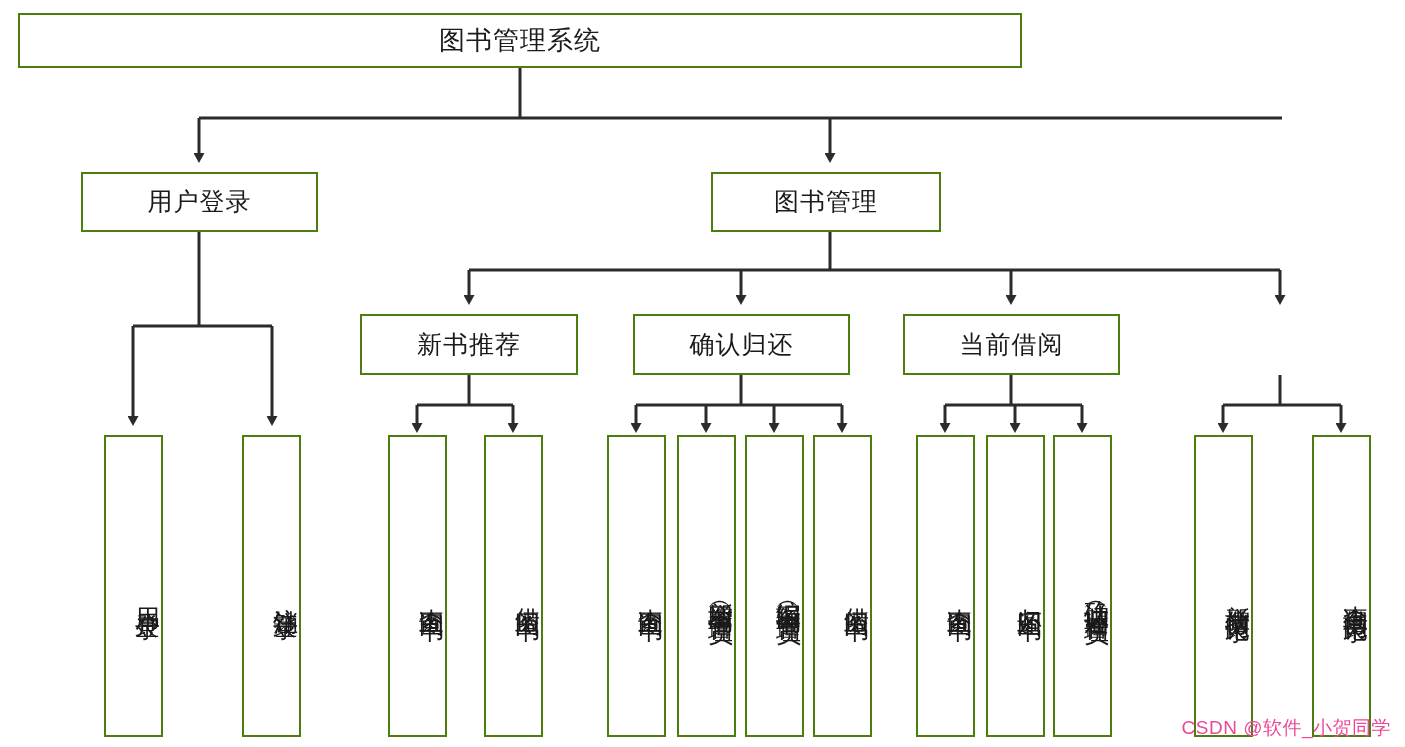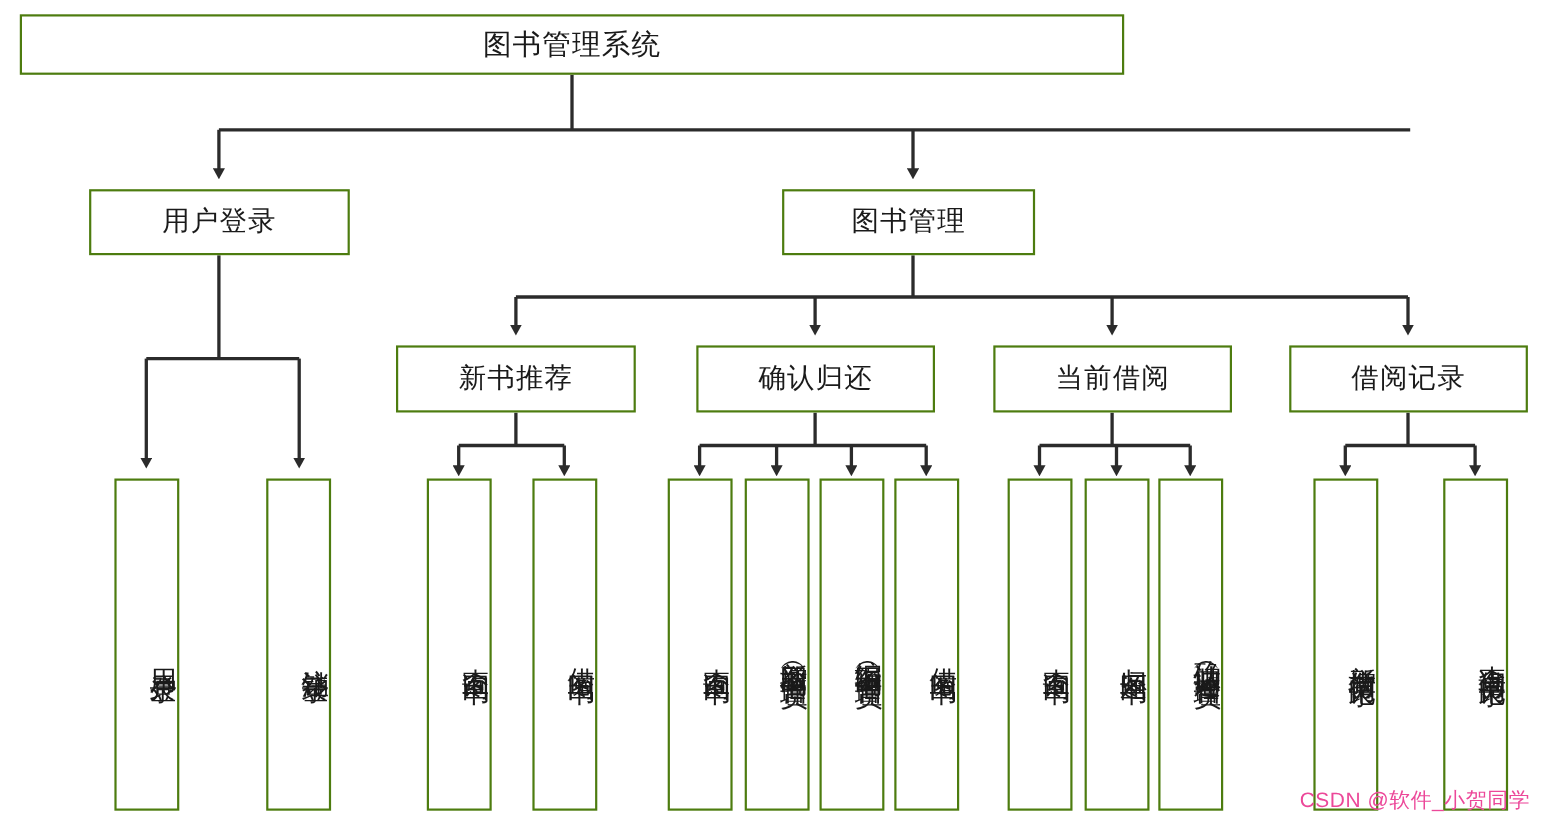--- a/index.html
+++ b/index.html
@@ -137,23 +137,20 @@
 
   <div class="node horiz" style="left:360px; top:314px; width:218px; height:61px;">
     <span>新书推荐</span>
   </div>
   <div class="node horiz" style="left:633px; top:314px; width:217px; height:61px;">
     <span>确认归还</span>
   </div>
   <div class="node horiz" style="left:903px; top:314px; width:217px; height:61px;">
     <span>当前借阅</span>
   </div>
-  <div class="node horiz" style="left:1172px; top:314px; width:217px; height:61px;">
-    <span>借阅记录</span>
-  </div>
 
   <div class="node vert" style="left:104px; top:435px; width:59px; height:302px;">
     <span class="vlabel">用户登录</span>
   </div>
   <div class="node vert" style="left:242px; top:435px; width:59px; height:302px;">
     <span class="vlabel">注销登录</span>
   </div>
 
   <div class="node vert" style="left:388px; top:435px; width:59px; height:302px;">
     <span class="vlabel">查询图书</span>

